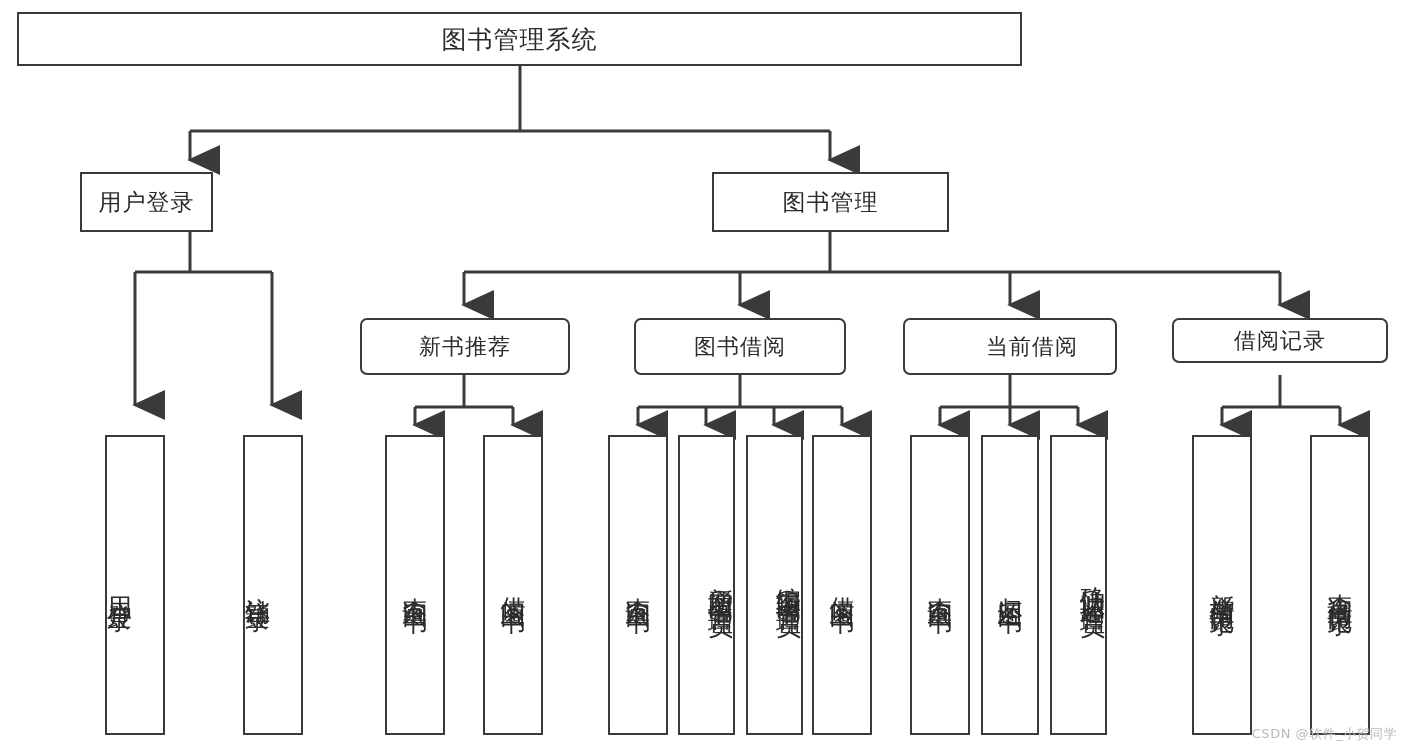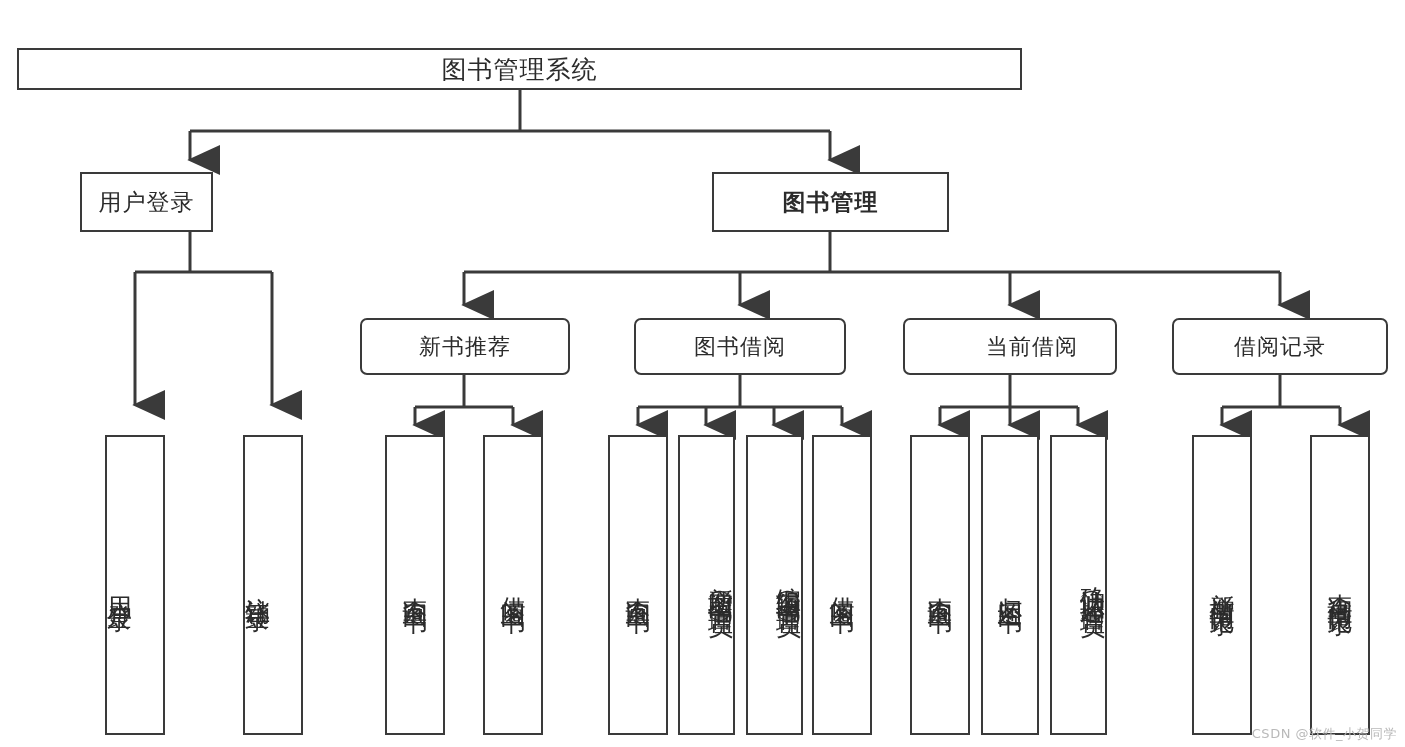--- a/index.html
+++ b/index.html
@@ -128,29 +128,29 @@
       <path d="M 1010 407 L 1010 425" marker-end="url(#arrowdown)"></path>
       <path d="M 1078 407 L 1078 425" marker-end="url(#arrowdown)"></path>
 
       <path d="M 1280 375 L 1280 407"></path>
       <path d="M 1222 407 L 1340 407"></path>
       <path d="M 1222 407 L 1222 425" marker-end="url(#arrowdown)"></path>
       <path d="M 1340 407 L 1340 425" marker-end="url(#arrowdown)"></path>
     </g>
   </svg>
 
-  <div class="node root" style="left:17px;top:12px;width:1005px;height:42px;margin-top:36px;">图书管理系统</div>
+  <div class="node root" style="left:17px;top:12px;width:1005px;height:54px;">图书管理系统</div>
 
   <div class="node l2" style="left:80px;top:172px;width:133px;height:60px;">用户登录</div>
-  <div class="node l2" style="left:712px;top:172px;width:237px;height:60px;font-weight:bold;">图书管理</div>
+  <div class="node l2" style="left:712px;top:172px;width:237px;height:60px;">图书管理</div>
 
   <div class="node l3" style="left:360px;top:318px;width:210px;height:57px;">新书推荐</div>
   <div class="node l3" style="left:634px;top:318px;width:212px;height:57px;">图书借阅</div>
   <div class="node l3" style="left:903px;top:318px;width:214px;height:57px;padding-left:44px;">当前借阅</div>
-  <div class="node l3" style="left:1172px;top:318px;width:216px;height:57px;">借阅记录</div>
+  <div class="node l3" style="left:1172px;top:318px;width:216px;height:45px;">借阅记录</div>
 
   <div class="node leaf align-bottom" style="left:105px;top:435px;width:60px;height:300px;">用户登录</div>
   <div class="node leaf align-bottom" style="left:243px;top:435px;width:60px;height:300px;">注销登录</div>
 
   <div class="node leaf align-mid" style="left:385px;top:435px;width:60px;height:300px;">查询图书</div>
   <div class="node leaf align-mid" style="left:483px;top:435px;width:60px;height:300px;">借阅图书</div>
 
   <div class="node leaf align-mid" style="left:608px;top:435px;width:60px;height:300px;">查询图书</div>
   <div class="node leaf align-top" style="left:678px;top:435px;width:57px;height:300px;">新增图书（管理员）</div>
   <div class="node leaf align-top" style="left:746px;top:435px;width:57px;height:300px;">编辑图书（管理员）</div>

